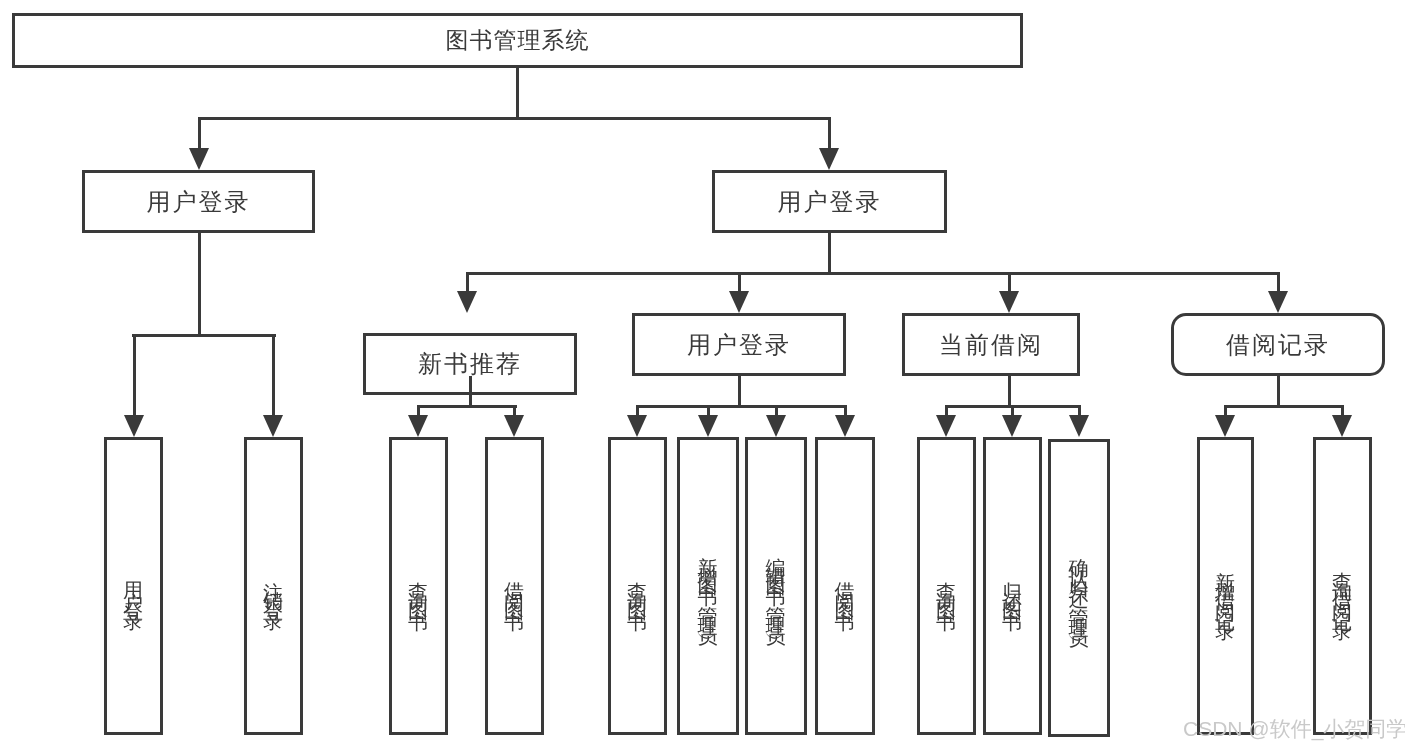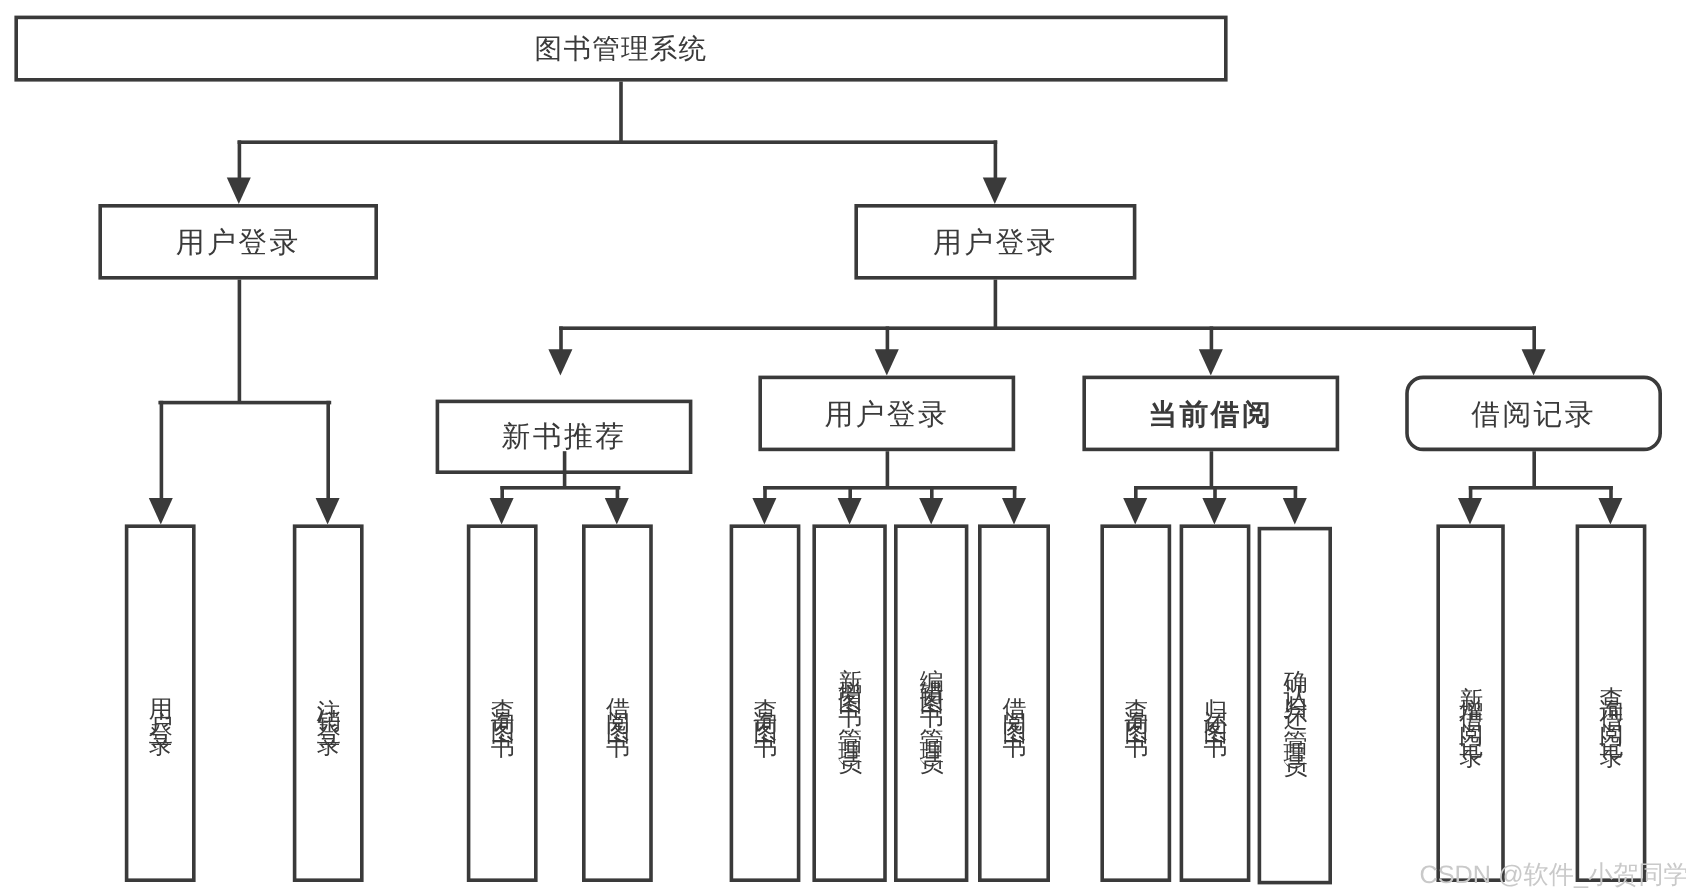--- a/index.html
+++ b/index.html
@@ -59,21 +59,21 @@
 
   <div class="vline" style="left:828px;  top:233px; height:40px;"></div>
   <div class="hline" style="left:466px;  top:272px; width:814px;"></div>
   <div class="arrow" style="left:467px;  top:272px; height:41px;"></div>
   <div class="arrow" style="left:739px;  top:272px; height:41px;"></div>
   <div class="arrow" style="left:1009px; top:272px; height:41px;"></div>
   <div class="arrow" style="left:1278px; top:272px; height:41px;"></div>
 
   <div class="node h" style="left:363px;  top:313px; width:214px; height:62px;margin-top:20px;">新书推荐</div>
   <div class="node h" style="left:632px;  top:313px; width:214px; height:63px;">用户登录</div>
-  <div class="node h" style="left:902px;  top:313px; width:214px; height:63px;font-weight:bold;">当前借阅</div>
+  <div class="node h" style="left:902px;  top:313px; width:178px; height:63px;">当前借阅</div>
   <div class="node h" style="left:1171px; top:313px; width:214px; height:63px;border-radius:15px;">借阅记录</div>
 
   <div class="vline" style="left:469px; top:376px; height:31px;"></div>
   <div class="hline" style="left:417px; top:405px; width:100px;"></div>
   <div class="arrow" style="left:418px; top:405px; height:32px;"></div>
   <div class="arrow" style="left:514px; top:405px; height:32px;"></div>
 
   <div class="vline" style="left:738px; top:376px; height:31px;"></div>
   <div class="hline" style="left:636px; top:405px; width:211px;"></div>
   <div class="arrow" style="left:637px; top:405px; height:32px;"></div>

